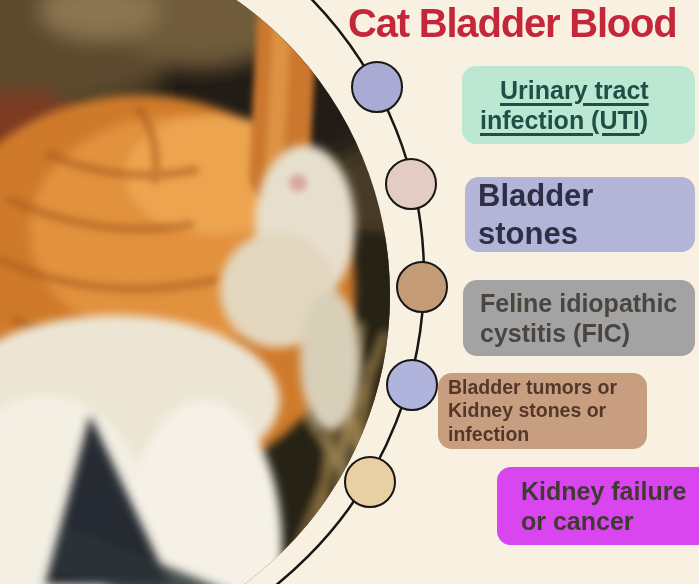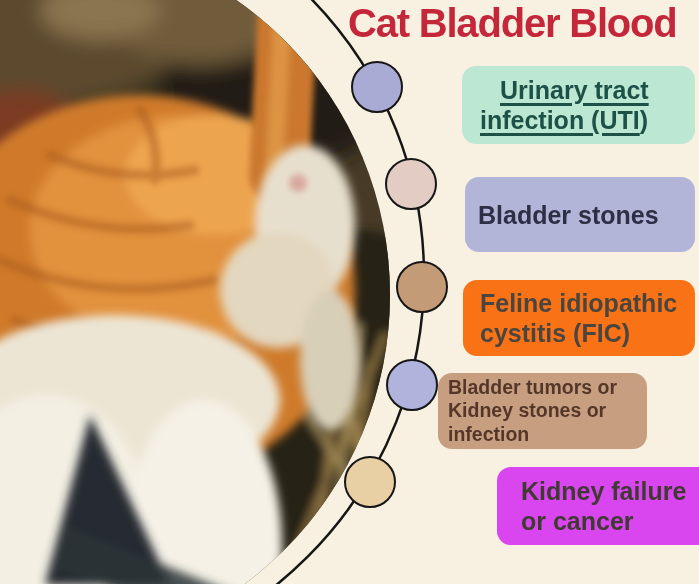--- a/index.html
+++ b/index.html
@@ -51,21 +51,21 @@
   
   .card {
     position: absolute;
     border-radius: 14px;
     display: flex;
     align-items: center;
     font-weight: 700;
     line-height: 1.2;
   }
   .card1 { left:462px; top:66px;  width:233px; height:78px; font-size:25px; padding-left:18px; padding-right:6px; }
-  .card2 { left:465px; top:177px; width:230px; height:75px; font-size:25px; padding-left:13px; }
+  .card2 { left:465px; top:177px; width:230px; height:75px; font-size:31px; padding-left:13px; }
   .card3 { left:463px; top:280px; width:232px; height:76px; font-size:25px; padding-left:17px; padding-right:6px; }
   .card4 { left:438px; top:373px; width:209px; height:76px; font-size:19.5px; padding-left:10px; padding-right:4px; }
   .card5 { left:465px; top:467px; width:230px; height:78px; font-size:25px; padding-left:24px; padding-right:26px; }
   .u {
     text-decoration: underline;
     text-decoration-thickness: 2.5px;
     text-underline-offset: 4px;
     margin-left: 20px;
   }
 </style>
@@ -166,21 +166,21 @@
   <div class="node n5" style="background-color: rgb(233, 208, 164);"></div>
 
   <div class="card card1" style="background-color: rgb(188, 231, 210); color: rgb(29, 80, 70);">
     <span><span class="u">Urinary tract infection (UTI</span><span>)</span></span>
   </div>
 
   <div class="card card2" style="background-color: rgb(178, 180, 216); color: rgb(46, 46, 69);">
     <span>Bladder stones</span>
   </div>
 
-  <div class="card card3" style="background-color: #f97316; color: rgb(75, 69, 64); align-items: center;">
+  <div class="card card3" style="background-color: #a3a3a3; color: rgb(75, 69, 64); align-items: center;">
     <span>Feline idiopathic cystitis (FIC)</span>
   </div>
 
   <div class="card card4" style="background-color: rgb(199, 159, 128); color: rgb(85, 55, 41);">
     <span>Bladder tumors or Kidney stones or infection</span>
   </div>
 
   <div class="card card5" style="background-color: #d946ef; color: rgb(64, 58, 51); margin-left: 32px;">
     <span>Kidney failure or cancer</span>
   </div>

